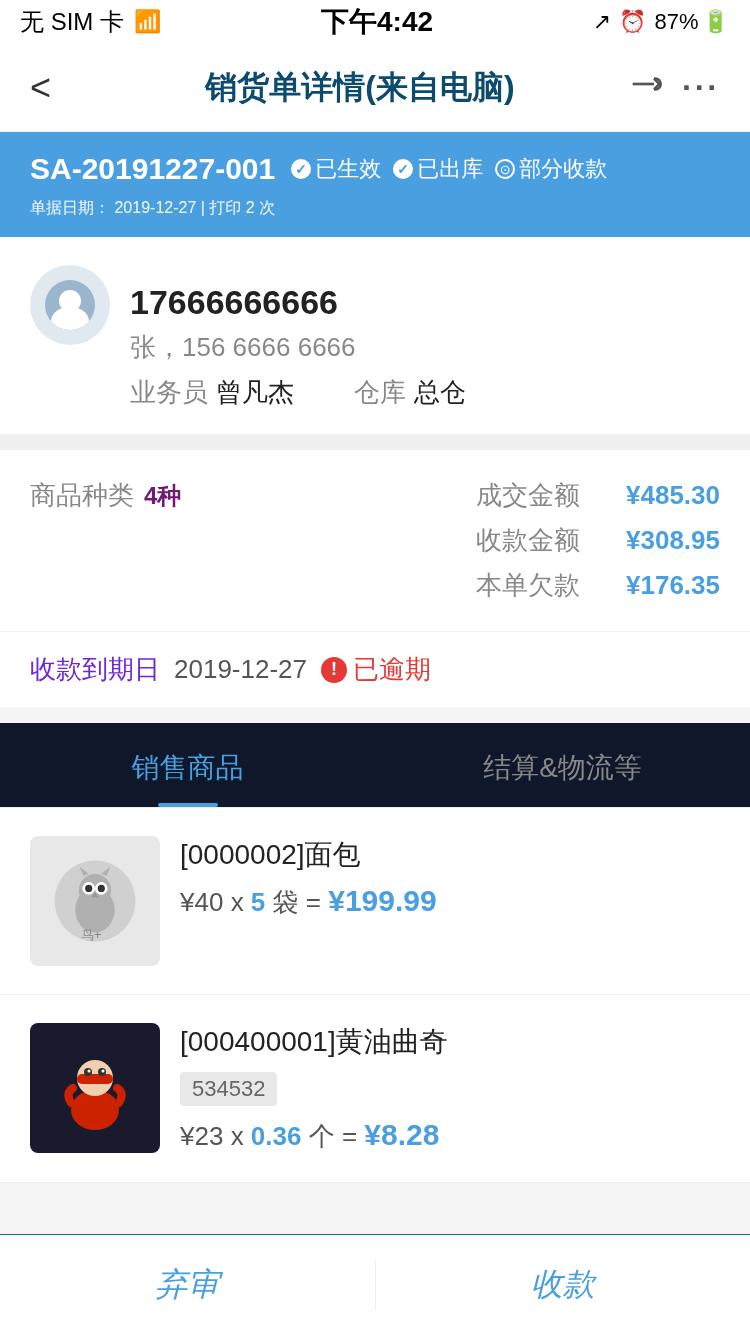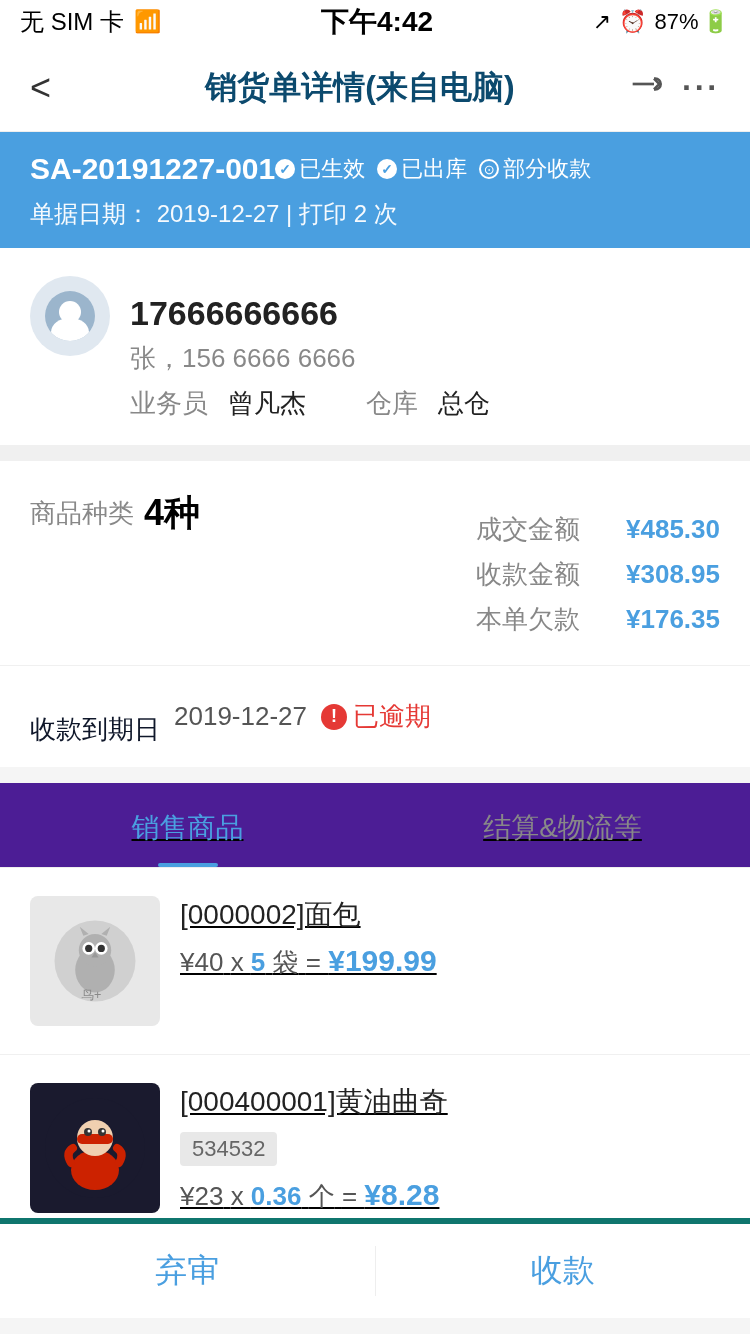--- a/index.html
+++ b/index.html
@@ -65,20 +65,21 @@
     }
 
     
     .blue-band {
       background: #4A9FE0;
       padding: 20px 30px 18px;
     }
     .blue-band-top {
       display: flex;
       align-items: center;
+      gap: 16px;
       margin-bottom: 12px;
     }
     .order-number {
       font-size: 30px;
       font-weight: 700;
       color: #fff;
     }
     .status-badges {
       display: flex;
       align-items: center;
@@ -106,21 +107,21 @@
       width: 20px; height: 20px;
       border: 2px solid #fff;
       border-radius: 50%;
       display: inline-flex;
       align-items: center;
       justify-content: center;
       font-size: 13px;
       color: #fff;
     }
     .blue-band-sub {
-      font-size: 24px;
+      font-size: 16px;
       color: rgba(255,255,255,0.95);
     }
 
     
     .customer-section {
       background: #fff;
       padding: 28px 30px 24px;
       display: flex;
       align-items: flex-start;
       gap: 20px;
@@ -172,21 +173,21 @@
       color: #888;
       margin-bottom: 10px;
     }
     .customer-meta {
       display: flex;
       gap: 60px;
       font-size: 26px;
       color: #555;
       margin-top: 10px;
     }
-    .meta-item { display: flex; gap: 20px; align-items: center; }
+    .meta-item { display: flex; gap: 8px; align-items: center; }
     .meta-label { color: #888; }
     .meta-value { color: #222; font-weight: 500; }
 
     
     .divider {
       height: 16px;
       background: #f0f0f0;
     }
 
     
@@ -198,27 +199,26 @@
       align-items: flex-start;
     }
     .stats-left {
       font-size: 26px;
       color: #555;
       display: flex;
       align-items: center;
       gap: 10px;
     }
     .stats-left-label { color: #888; }
-    .stats-left-value { color: #000000; font-weight: 600; font-size: 36px; }
+    .stats-left-value { color: #701a75; font-weight: 600; font-size: 24px; }
     .stats-right {
       display: flex;
       flex-direction: column;
       align-items: flex-end;
       gap: 10px;
-      margin-top: 23px;
     }
     .stat-row {
       display: flex;
       align-items: center;
       gap: 20px;
       font-size: 26px;
     }
     .stat-row-label { color: #888; }
     .stat-row-value { color: #4A9FE0; font-weight: 600; min-width: 120px; text-align: right; }
 
@@ -226,21 +226,21 @@
     .due-date-section {
       background: #fff;
       padding: 20px 30px;
       border-top: 1px solid #f0f0f0;
       display: flex;
       align-items: center;
       gap: 14px;
       font-size: 26px;
       color: #555;
     }
-    .due-label { color: #0f172a; margin-top: 26px; }
+    .due-label { color: #6d28d9; }
     .overdue-badge {
       display: flex;
       align-items: center;
       gap: 6px;
       color: #e53935;
       font-size: 26px;
     }
     .overdue-icon {
       width: 26px; height: 26px;
       background: #e53935;
@@ -248,23 +248,22 @@
       display: inline-flex;
       align-items: center;
       justify-content: center;
       color: #fff;
       font-size: 18px;
       font-weight: 700;
     }
 
     
     .tabs-section {
-      background: #4c1d95;
+      background: #0f172a;
       margin-top: 16px;
-      text-decoration: underline;
     }
     .tabs-row {
       display: flex;
       border-bottom: 1px solid #eee;
     }
     .tab-item {
       flex: 1;
       text-align: center;
       padding: 26px 0 20px;
       font-size: 28px;
@@ -335,28 +334,29 @@
     .product-price-line {
       font-size: 26px;
       color: #555;
     }
     .price-highlight { color: #4A9FE0; font-weight: 600; }
     .price-total { color: #4A9FE0; font-weight: 700; font-size: 30px; }
 
     
     .bottom-bar {
       position: fixed;
-      bottom: 16px;
+      bottom: 0;
       left: 0;
       width: 750px;
       height: 100px;
       background: #fff;
-      border-top: 6px solid #0f766e;
-      display: flex;
-      align-items: center;
+      border-top: 1px solid #0f766e;
+      display: flex;
+      align-items: center;
+      font-style: italic;
     }
     .bottom-btn {
       flex: 1;
       text-align: center;
       font-size: 32px;
       font-weight: 500;
       cursor: pointer;
       padding: 20px 0;
     }
     .btn-cancel { color: #4A9FE0; }

